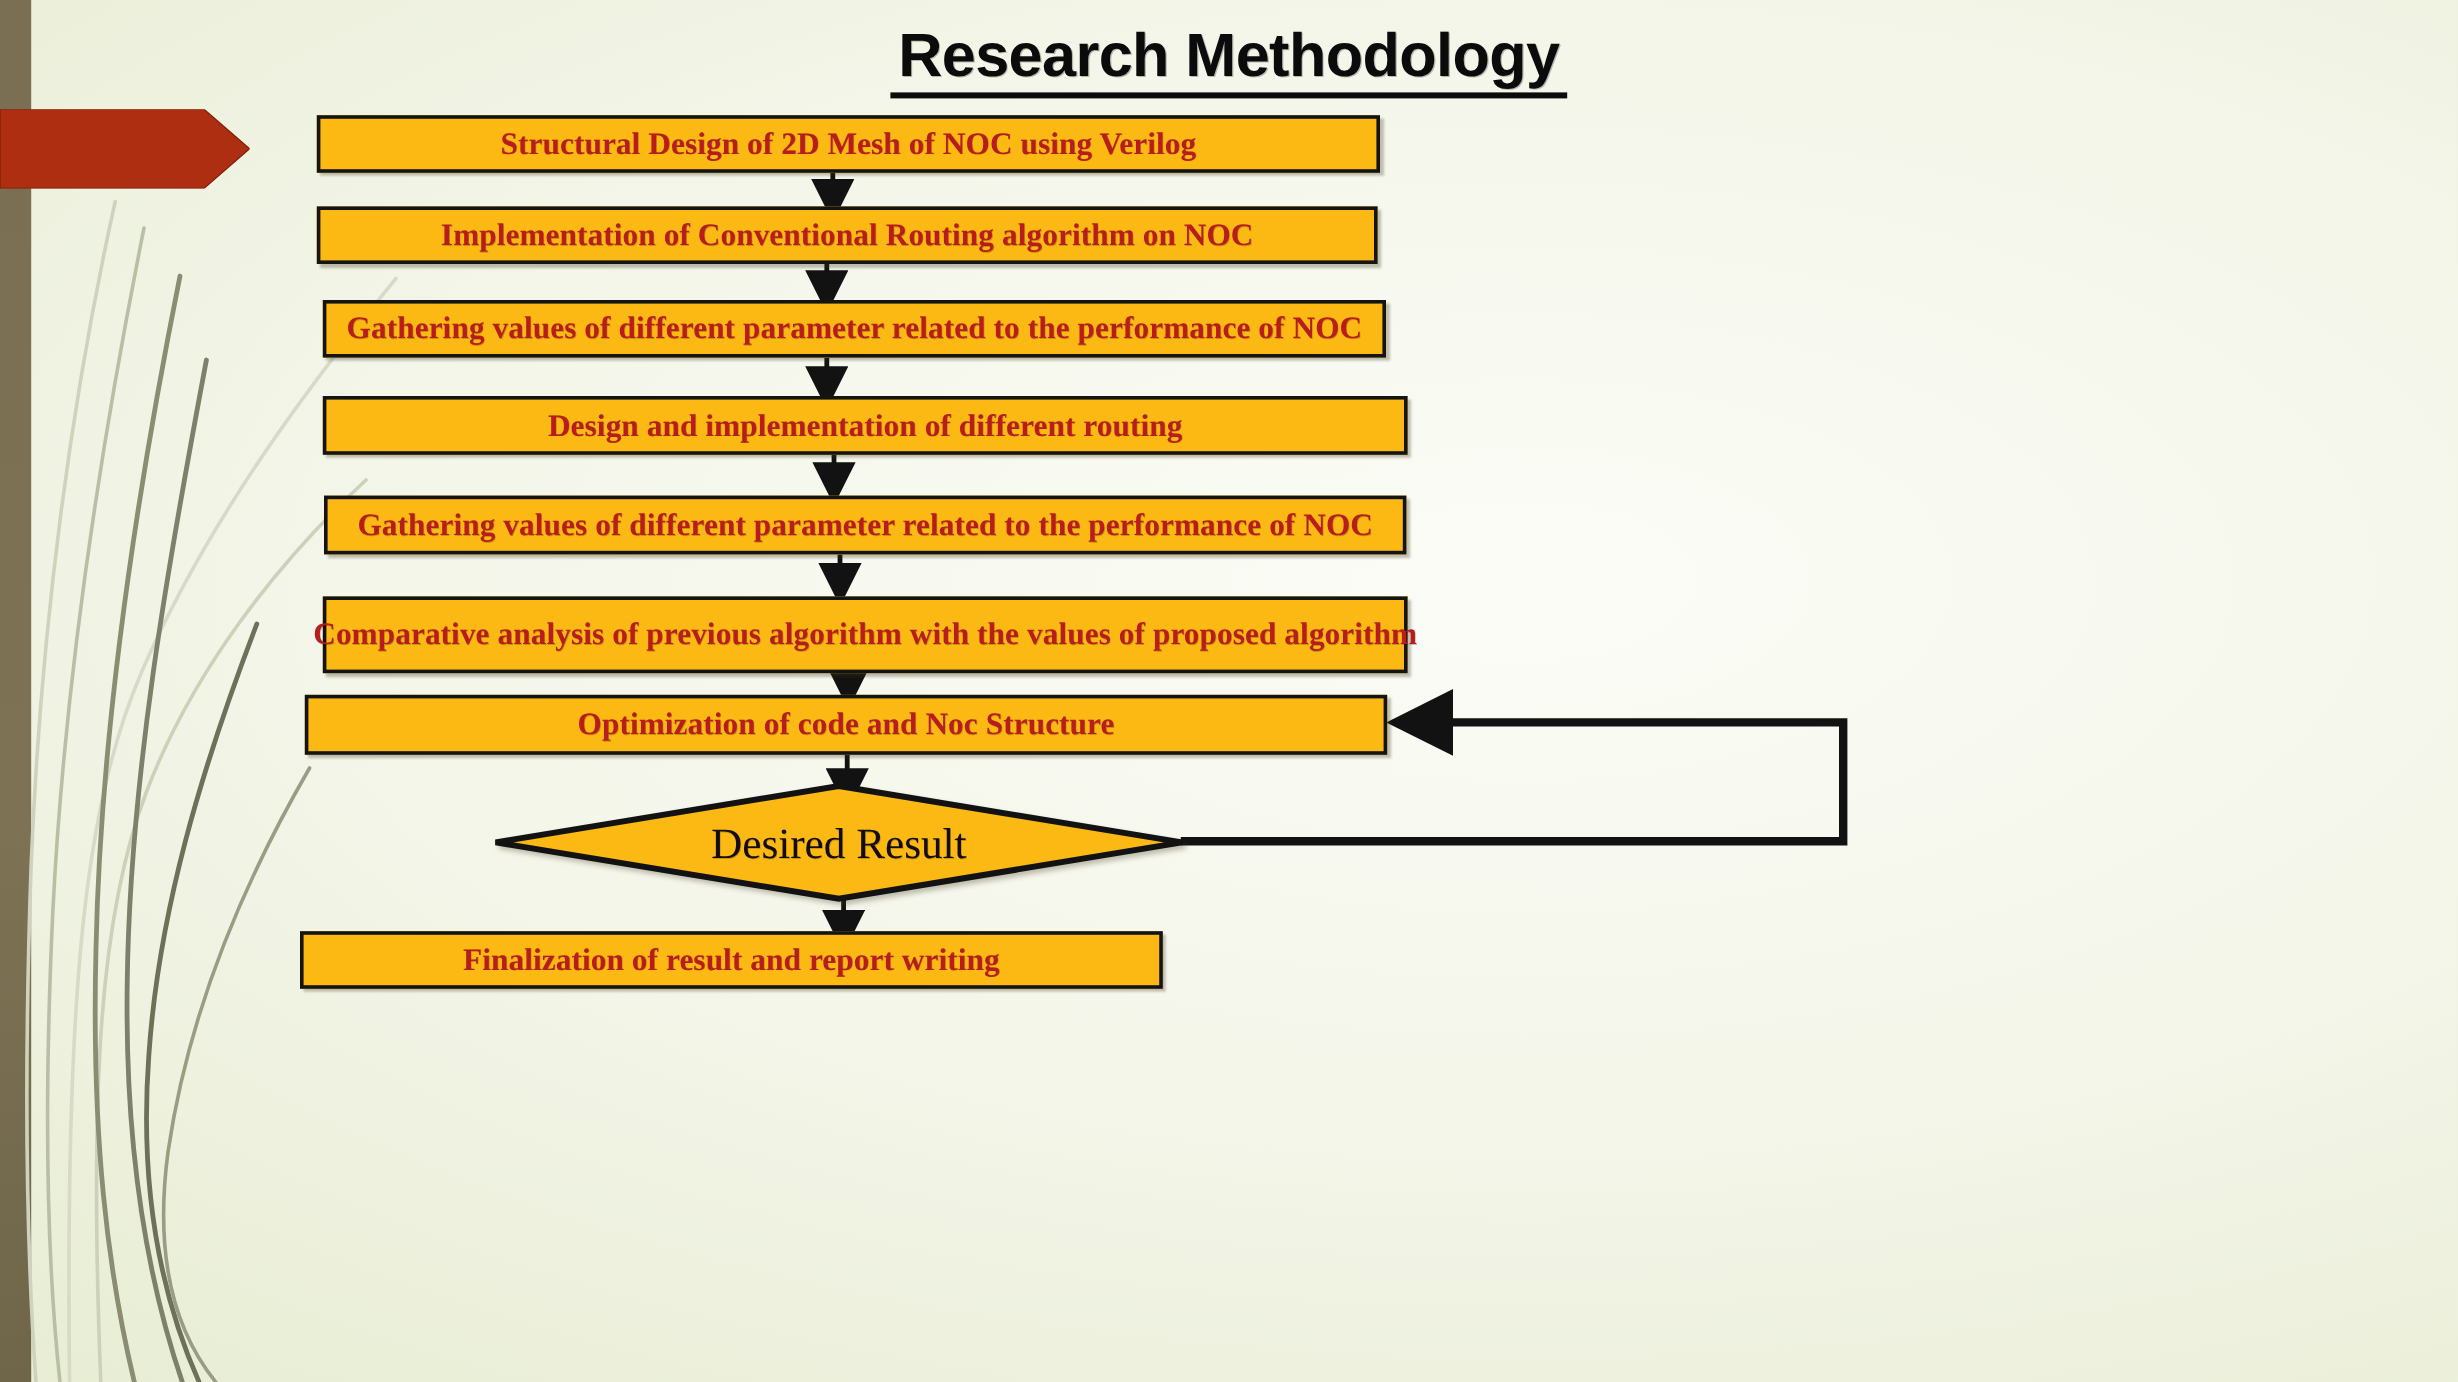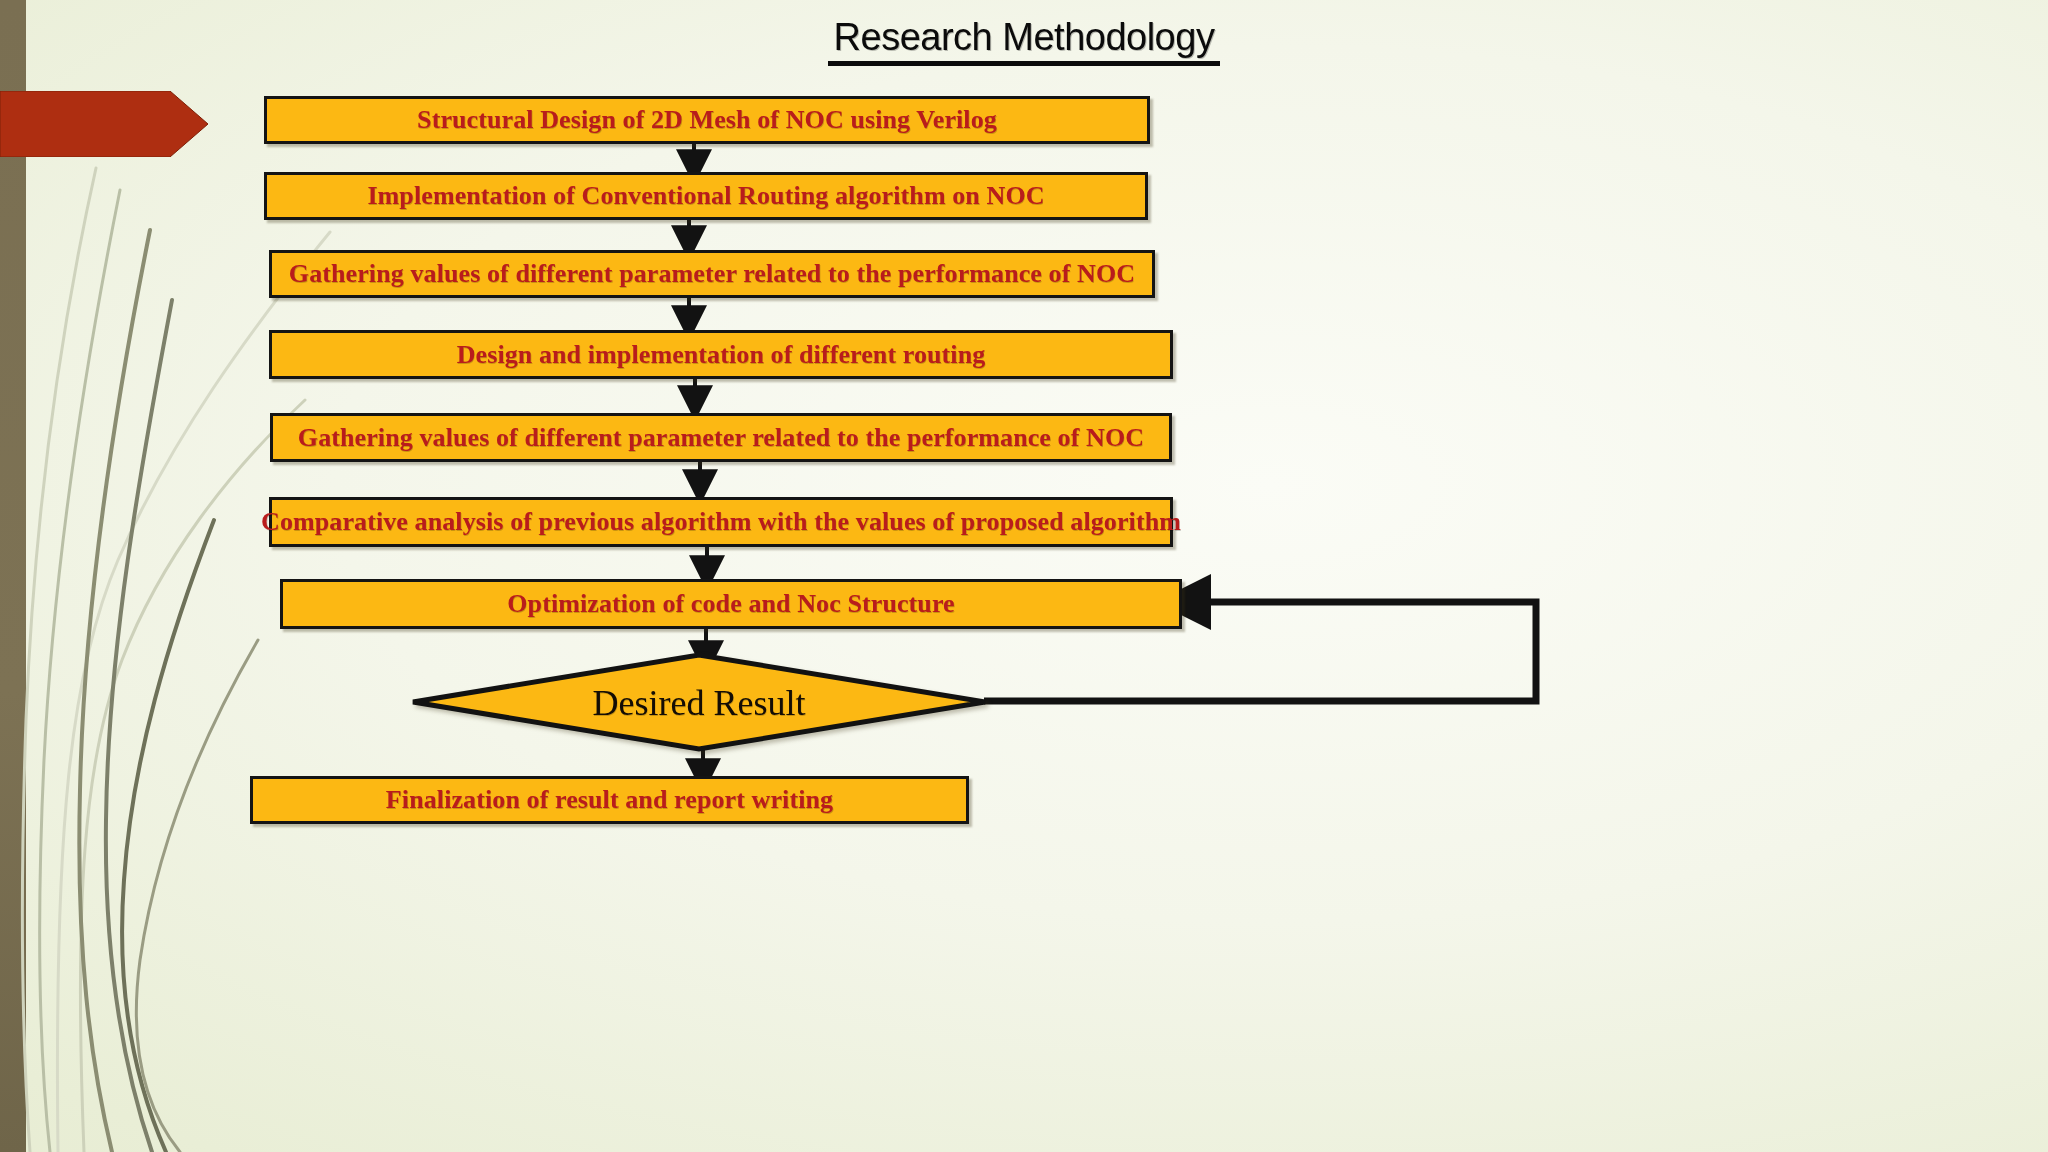--- a/index.html
+++ b/index.html
@@ -25,22 +25,22 @@
     position:absolute;left:0;top:91px;width:208px;height:66px;
   }
   
   .title{
     position:absolute;left:0;top:16px;width:2048px;
     text-align:center;
   }
   .title span{
     display:inline-block;
     font-family:"Liberation Sans", sans-serif;
-    font-weight:normal;
-    font-size:38px;
+    font-weight:bold;
+    font-size:51px;
     letter-spacing:-0.5px;
     color:#0b0b0b;
     border-bottom:5px solid #0b0b0b;
     padding:0 6px 2px 6px;
     text-shadow:1px 1px 0 rgba(0,0,0,.25);
   }
   
   .fbox{
     position:absolute;
     background:#FCB813;
@@ -140,25 +140,25 @@
   </div>
 
   <div class="fbox" style="left:269px;top:330px;width:904px;height:49px;">
     <span class="lbl">Design and implementation of different routing</span>
   </div>
 
   <div class="fbox" style="left:270px;top:413px;width:902px;height:49px;">
     <span class="lbl">Gathering values of different parameter related to the performance of NOC</span>
   </div>
 
-  <div class="fbox" style="left:269px;top:497px;width:904px;height:50px;">
+  <div class="fbox" style="left:269px;top:497px;width:904px;height:64px;">
     <span class="lbl">Comparative analysis of previous algorithm with the values of proposed algorithm</span>
   </div>
 
-  <div class="fbox" style="left:280px;top:579px;width:902px;height:50px;align-items:center;">
+  <div class="fbox" style="left:254px;top:579px;width:902px;height:50px;align-items:center;">
     <span class="lbl">Optimization of code and Noc Structure</span>
   </div>
 
   <div class="diamond" style="left:413px;top:655px;width:572px;height:96px;">
     <svg width="572" height="96" viewBox="0 0 572 96" style="position:absolute;left:0;top:0;overflow:visible;">
       <polygon points="286,0 572,47 286,94 0,47" fill="#FCB813" stroke="#121212" stroke-width="5" style="filter:drop-shadow(3px 3px 2px rgba(60,50,20,.30));"></polygon>
     </svg>
     <div class="dlbl">Desired Result</div>
   </div>
 

